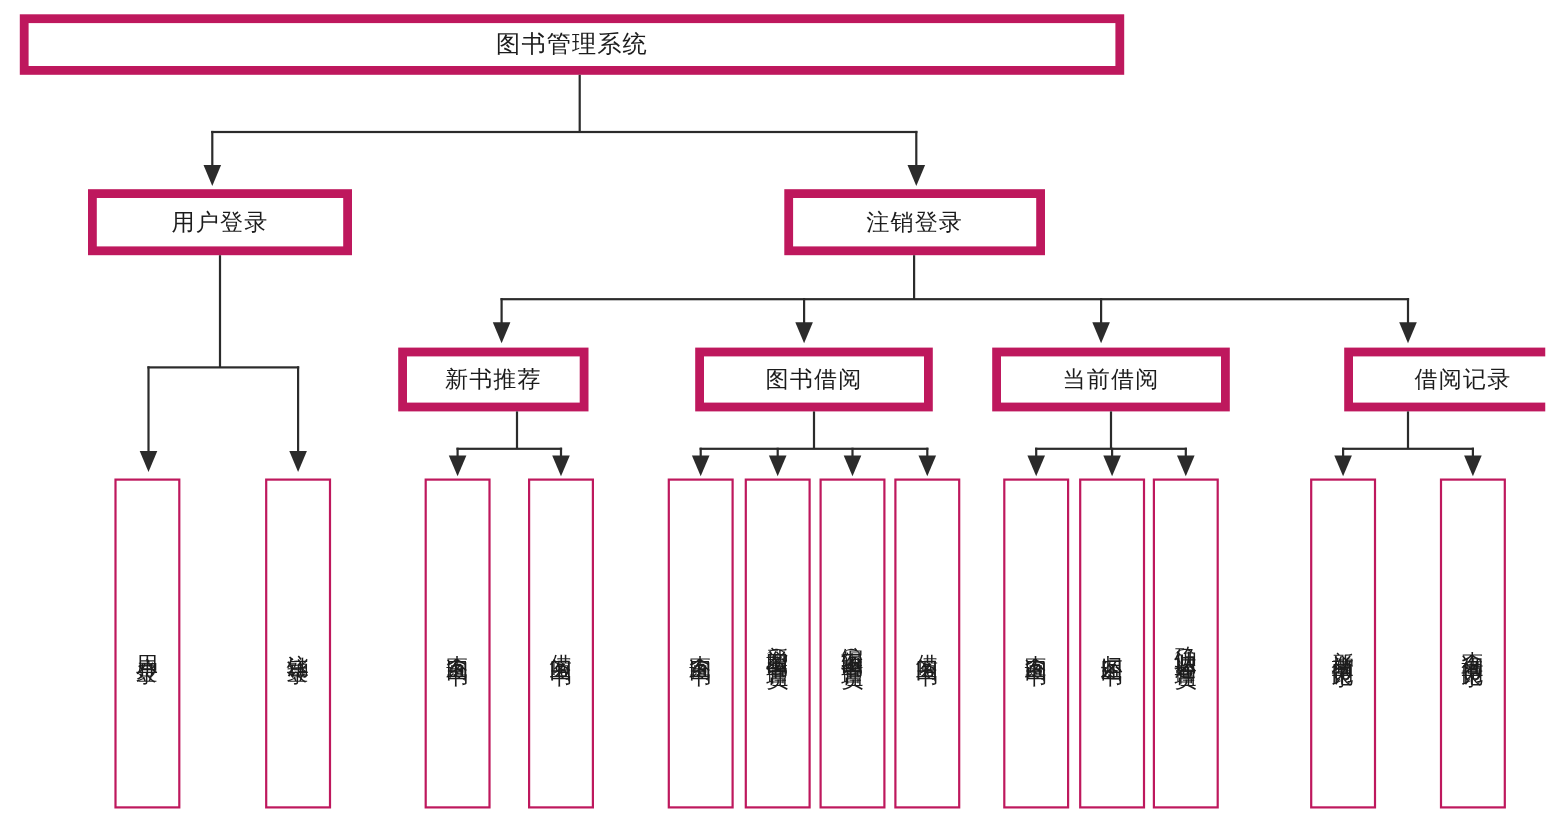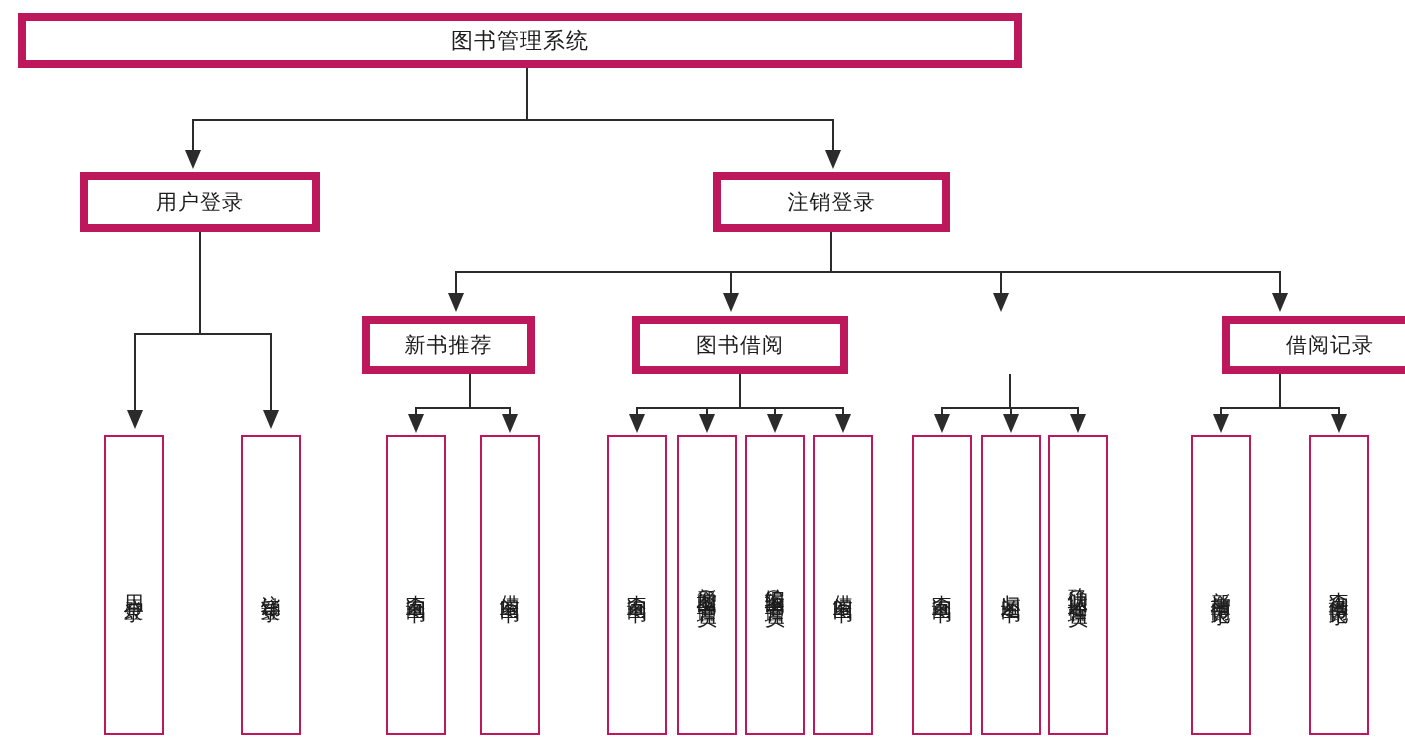--- a/index.html
+++ b/index.html
@@ -120,20 +120,23 @@
   <div class="arrow" style="left:1272px; top:293px;"></div>
 
   <div class="node" style="left:362px; top:316px; width:173px; height:58px;">
     <span class="label">新书推荐</span>
   </div>
 
   <div class="node" style="left:632px; top:316px; width:216px; height:58px;">
     <span class="label">图书借阅</span>
   </div>
 
+  <div class="node" style="left:902px; top:316px; width:216px; height:58px;">
+    <span class="label">当前借阅</span>
+  </div>
 
   <div class="node" style="left:1222px; top:316px; width:216px; height:58px;">
     <span class="label">借阅记录</span>
   </div>
 
   <div class="ln v" style="left:469px; top:374px; width:2px; height:34px;"></div>
   <div class="ln h" style="left:415px; top:407px; width:96px; height:2px;"></div>
   <div class="ln v" style="left:415px; top:407px; width:2px; height:8px;"></div>
   <div class="arrow" style="left:408px; top:414px;"></div>
   <div class="ln v" style="left:509px; top:407px; width:2px; height:8px;"></div>

